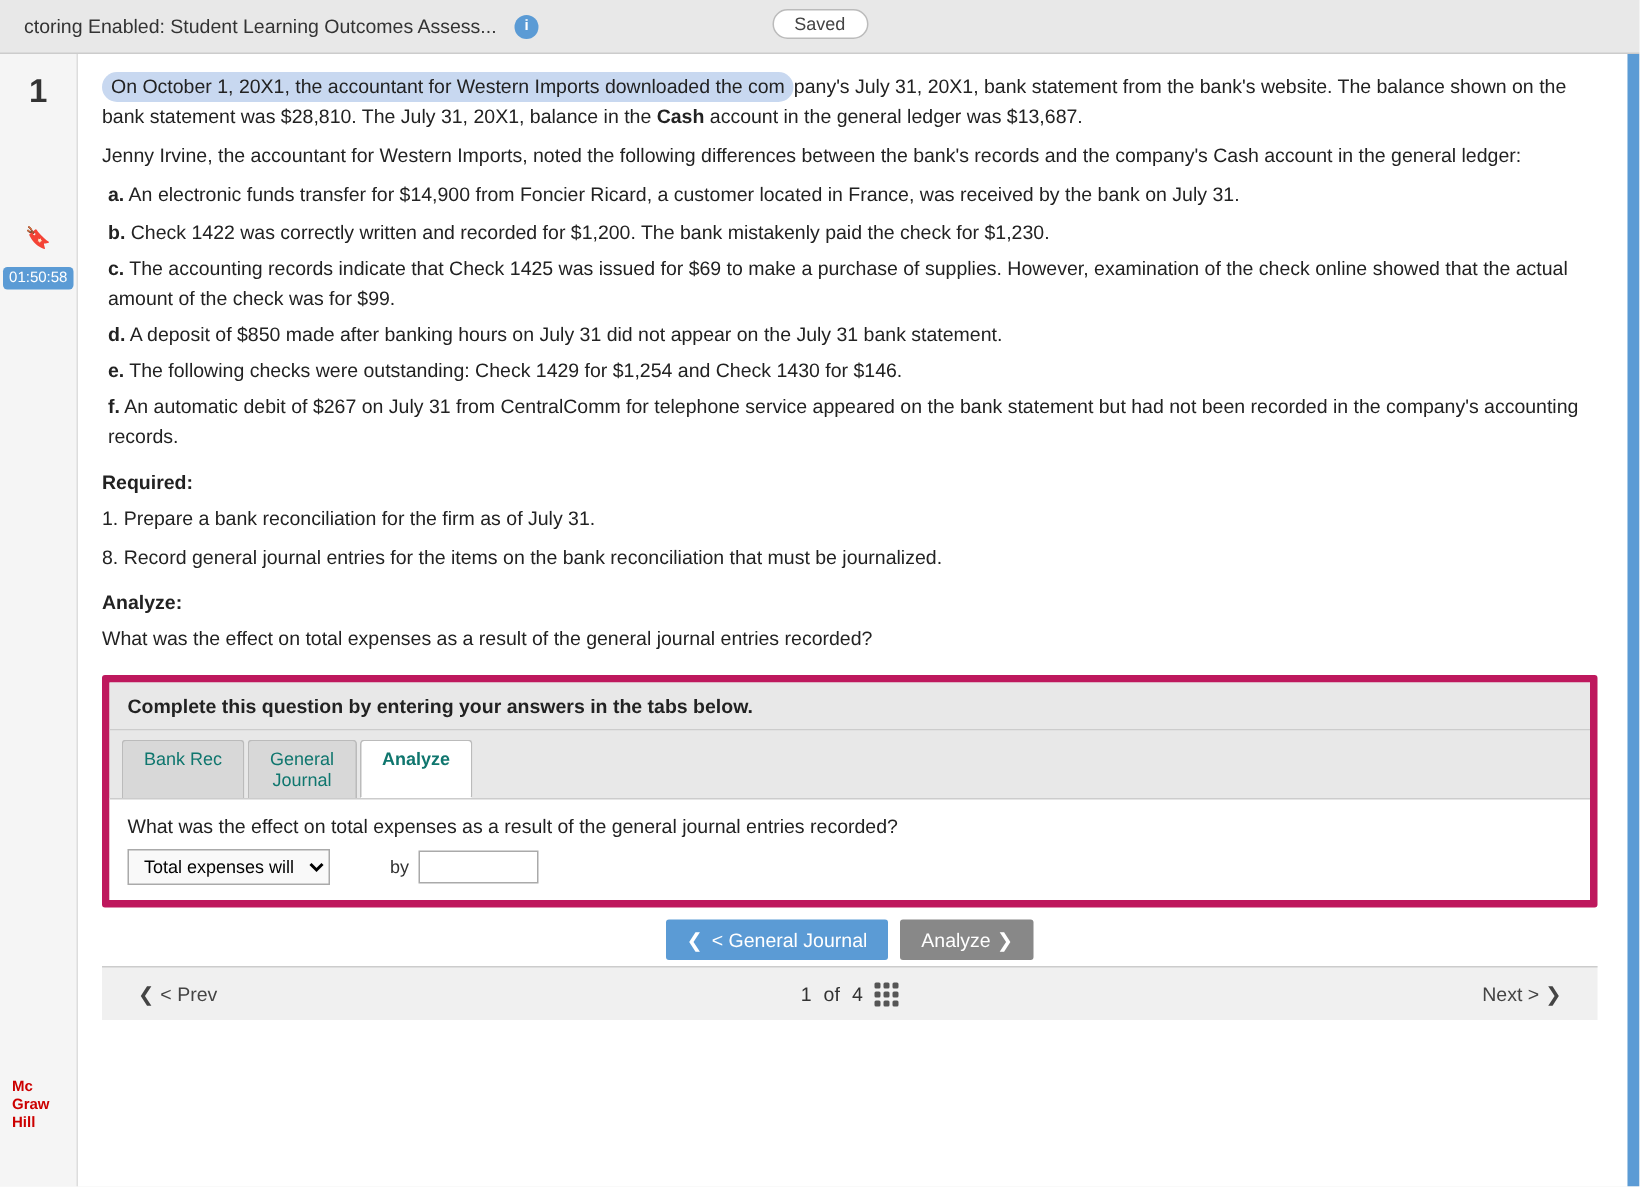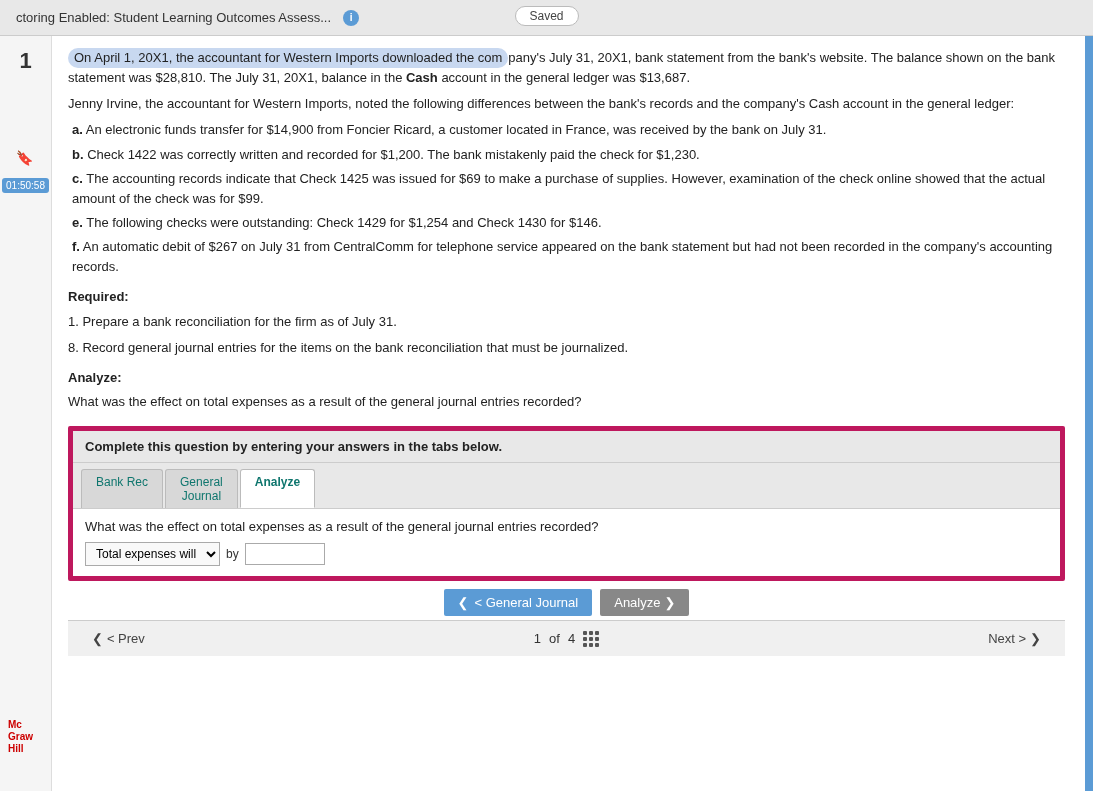--- a/index.html
+++ b/index.html
@@ -183,20 +183,21 @@
     }
     .answer-input {
       border: 1px solid #aaa;
       padding: 3px 6px;
       font-size: 12px;
       width: 80px;
     }
     .by-label {
       font-size: 12px;
       color: #333;
+      margin-left: 34px;
     }
 
     
     .nav-buttons {
       display: flex;
       align-items: center;
       justify-content: space-between;
       padding: 6px 16px;
       background: #f0f0f0;
       border-top: 1px solid #ccc;
@@ -307,28 +308,29 @@
     <div class="question-number">1</div>
     <div style="display:flex;flex-direction:column;align-items:center;gap:4px;margin-top:60px;">
       <span style="font-size:14px;color:#888;">🔖</span>
     </div>
     <div class="timer-badge">01:50:58</div>
   </div>
 
   <div class="content-area">
     <div class="problem-text">
       <p>
-        <span class="highlight-oval">On April 1, 20X1, the accountant for Western Imports downloaded the com</span>pany's July 31, 20X1, bank statement from the bank's website. The balance shown on the bank statement was $28,810. The July 31, 20X1, balance in the <span class="bold">Cash</span> account in the general ledger was $13,687.
+        <span class="highlight-oval">On October 1, 20X1, the accountant for Western Imports downloaded the com</span>pany's July 31, 20X1, bank statement from the bank's website. The balance shown on the bank statement was $28,810. The July 31, 20X1, balance in the <span class="bold">Cash</span> account in the general ledger was $13,687.
       </p>
       <p>Jenny Irvine, the accountant for Western Imports, noted the following differences between the bank's records and the company's Cash account in the general ledger:</p>
 
       <div class="list-items">
         <p><span class="bold">a.</span> An electronic funds transfer for $14,900 from Foncier Ricard, a customer located in France, was received by the bank on July 31.</p>
         <p><span class="bold">b.</span> Check 1422 was correctly written and recorded for $1,200. The bank mistakenly paid the check for $1,230.</p>
         <p><span class="bold">c.</span> The accounting records indicate that Check 1425 was issued for $69 to make a purchase of supplies. However, examination of the check online showed that the actual amount of the check was for $99.</p>
+        <p><span class="bold">d.</span> A deposit of $850 made after banking hours on July 31 did not appear on the July 31 bank statement.</p>
         <p><span class="bold">e.</span> The following checks were outstanding: Check 1429 for $1,254 and Check 1430 for $146.</p>
         <p><span class="bold">f.</span> An automatic debit of $267 on July 31 from CentralComm for telephone service appeared on the bank statement but had not been recorded in the company's accounting records.</p>
       </div>
 
       <div class="section-title">Required:</div>
       <p>1. Prepare a bank reconciliation for the firm as of July 31.</p>
       <p>8. Record general journal entries for the items on the bank reconciliation that must be journalized.</p>
 
       <div class="section-title" style="margin-top:10px;">Analyze:</div>
       <p>What was the effect on total expenses as a result of the general journal entries recorded?</p>

